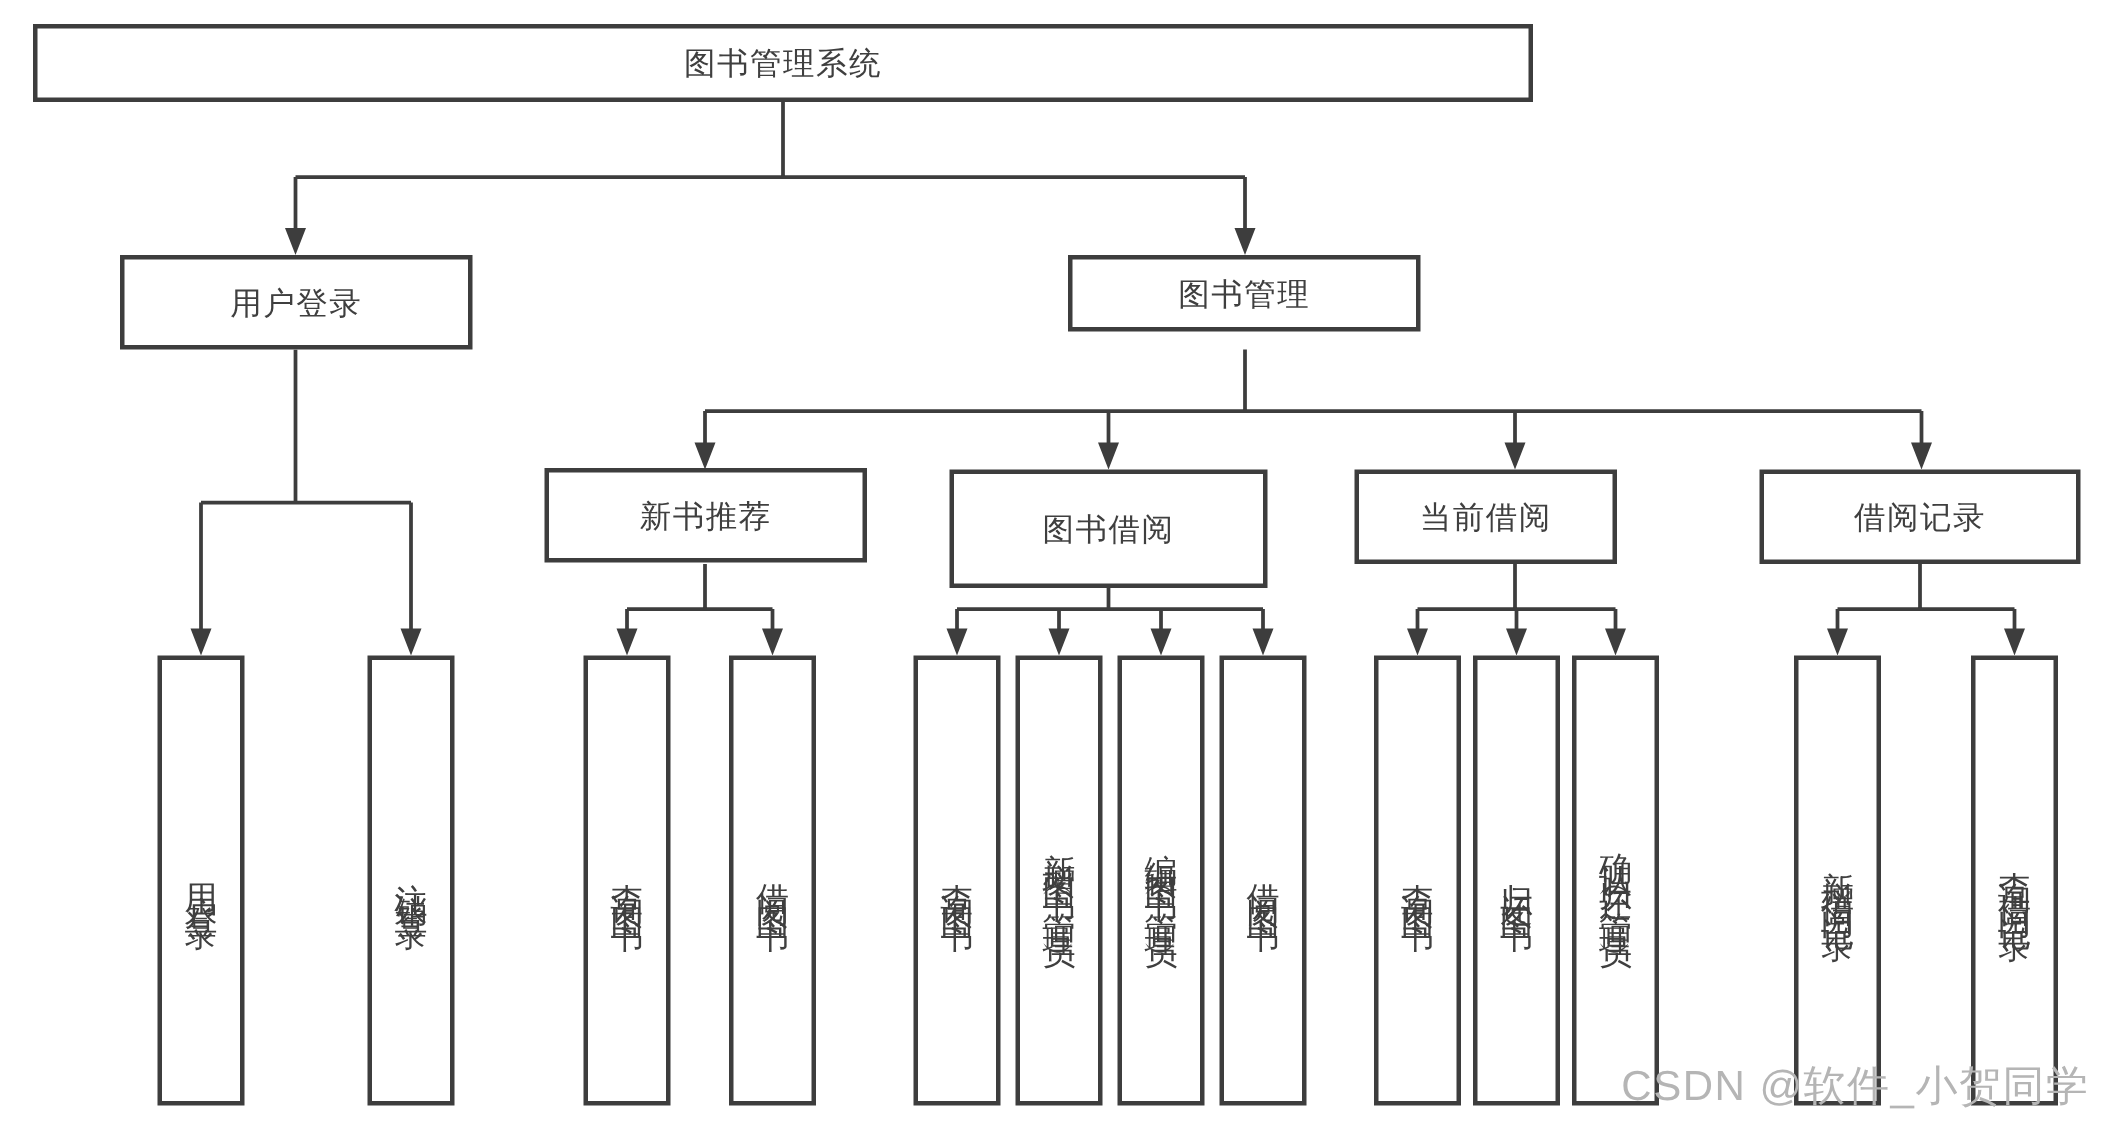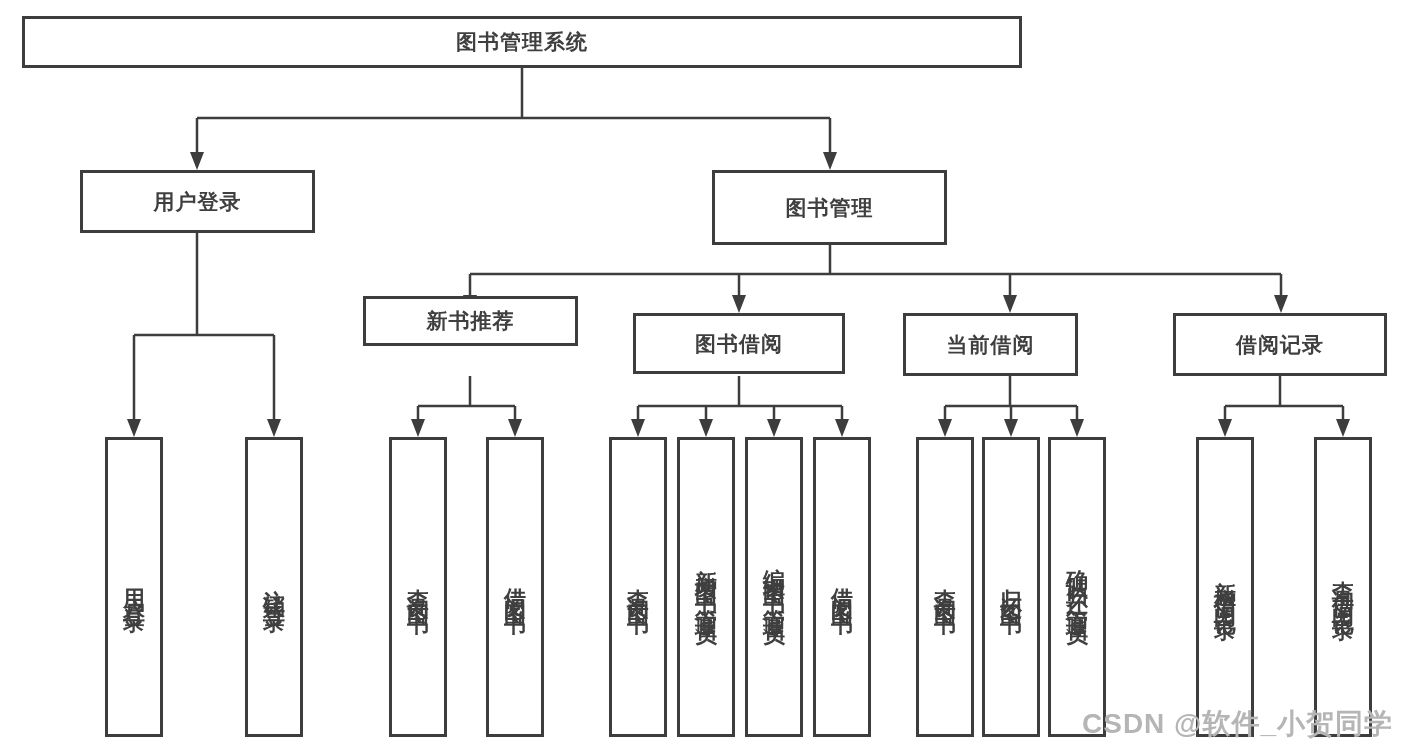--- a/index.html
+++ b/index.html
@@ -9,21 +9,20 @@
     --watermark:#b5b5b5;
     --bg:#ffffff;
   }
   html,body{margin:0;padding:0;background:var(--bg);}
   .stage{
     position:relative;
     width:1405px;height:747px;
     background:var(--bg);
     font-family:"Liberation Sans",sans-serif;
     overflow:hidden;
-    font-weight:bold;
   }
   svg.connectors{position:absolute;left:0;top:0;width:1405px;height:747px;pointer-events:none;}
   .node{
     position:absolute;
     box-sizing:border-box;
     border:3px solid var(--line);
     background:var(--box-bg);
     display:flex;align-items:center;justify-content:center;
     color:var(--text);
   }
@@ -77,28 +76,28 @@
       M1343 437 L1336 419 L1350 419 Z"></path>
   </svg>
 
   <div class="node root" style="left:22px;top:16px;width:1000px;height:52px">
     <span class="label">图书管理系统</span>
   </div>
 
   <div class="node" style="left:80px;top:170px;width:235px;height:63px">
     <span class="label">用户登录</span>
   </div>
-  <div class="node" style="left:712px;top:170px;width:235px;height:75px">
+  <div class="node" style="left:712px;top:170px;width:235px;height:51px">
     <span class="label">图书管理</span>
   </div>
 
-  <div class="node" style="left:363px;top:296px;width:215px;height:50px">
+  <div class="node" style="left:363px;top:312px;width:215px;height:63px">
     <span class="label">新书推荐</span>
   </div>
-  <div class="node" style="left:633px;top:313px;width:212px;height:61px">
+  <div class="node" style="left:633px;top:313px;width:212px;height:79px">
     <span class="label">图书借阅</span>
   </div>
   <div class="node" style="left:903px;top:313px;width:175px;height:63px">
     <span class="label">当前借阅</span>
   </div>
   <div class="node" style="left:1173px;top:313px;width:214px;height:63px">
     <span class="label">借阅记录</span>
   </div>
 
   <div class="node leaf" style="left:105px;top:437px;width:58px;height:300px">

